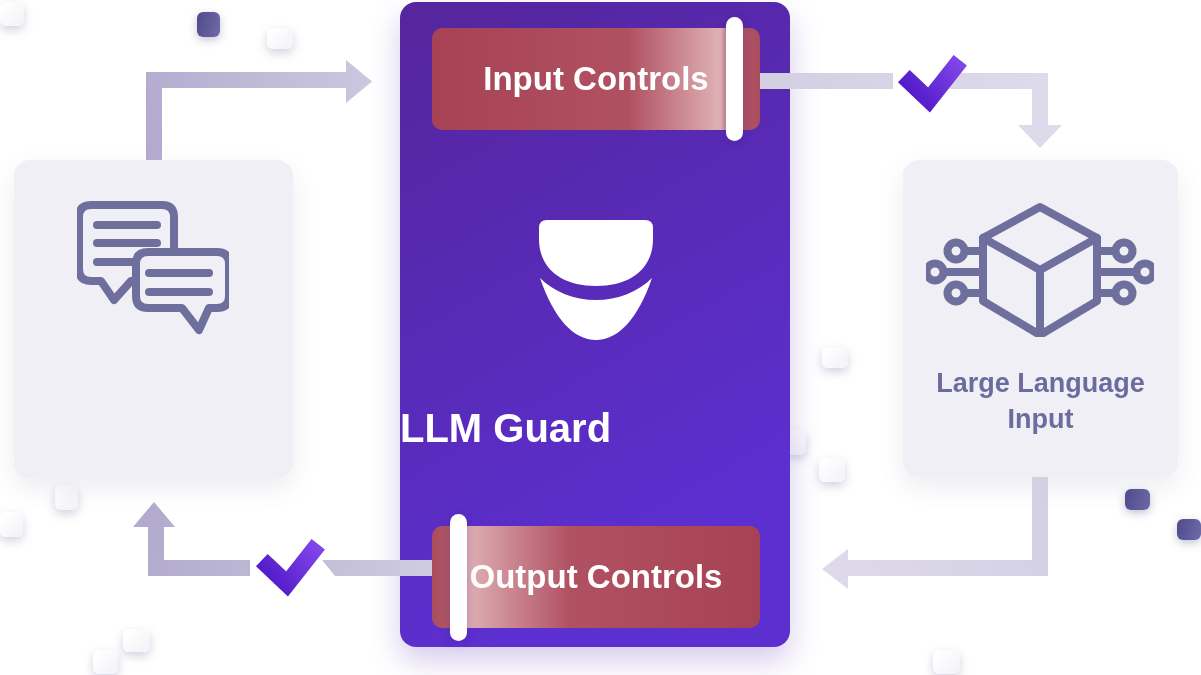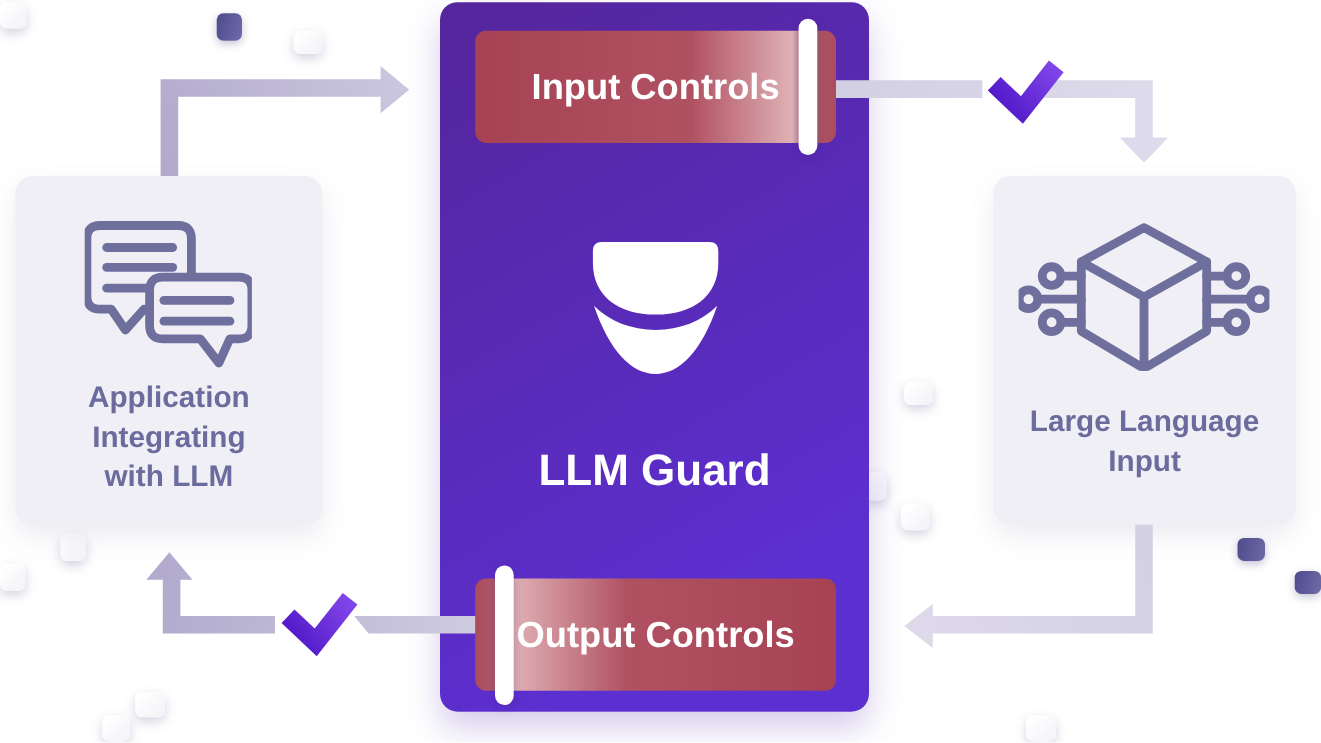--- a/index.html
+++ b/index.html
@@ -54,21 +54,21 @@
     background:linear-gradient(90deg,#aa4c5e 0%,#b05a69 6%,#e0b2b6 10%,#b05162 42%,#a64253 100%);
   }
   .pill{
     position:absolute;width:17px;background:#ffffff;border-radius:9px;
     box-shadow:0 2px 8px rgba(70,30,130,0.30);
   }
   .pill-input{left:294px;top:-11px;height:124px;}
   .pill-output{left:18px;top:-12px;height:127px;}
   .guard-shield{position:absolute;left:138px;top:217px;}
   .guard-title{
-    position:absolute;left:0;right:0;top:404px;text-align:center;
+    position:absolute;left:0;right:0;top:404px;text-align:left;
     color:#ffffff;font-weight:bold;font-size:40px;
   }
   
   .overlay{position:absolute;left:0;top:0;z-index:2;pointer-events:none;}
 </style>
 </head>
 <body>
 
 <div class="canvas">
 
@@ -91,21 +91,20 @@
       <g stroke="#6e6f9d" stroke-width="8" stroke-linecap="round" stroke-linejoin="round">
         <path d="M14,7 H85 Q97,7 97,19 V71 Q97,83 85,83 H54 L37,102 L24,83 H14 Q2,83 2,71 V19 Q2,7 14,7 Z"></path>
         <path d="M20,27 H80"></path>
         <path d="M20,45 H80"></path>
         <path d="M20,64 H58"></path>
         <path fill="#efeff5" d="M71,54 H140 Q152,54 152,66 V98 Q152,110 140,110 H132 L122,132 L105,110 H71 Q59,110 59,98 V66 Q59,54 71,54 Z"></path>
         <path d="M72,75 H132"></path>
         <path d="M72,94 H132"></path>
       </g>
     </svg>
-    <p class="card-label">Application Integrating with LLM</p>
   </div>
 
   <div class="guard-panel">
     <div class="badge badge-input">
       <span>Input Controls</span>
       <div class="pill pill-input"></div>
     </div>
 
     <svg class="guard-shield" width="116" height="122" viewBox="0 0 116 122">
       <path fill="#ffffff" d="M9,1 H107 Q115,1 115,9 V20 C115,50 92,67 58,67 C24,67 1,50 1,20 V9 Q1,1 9,1 Z"></path>

